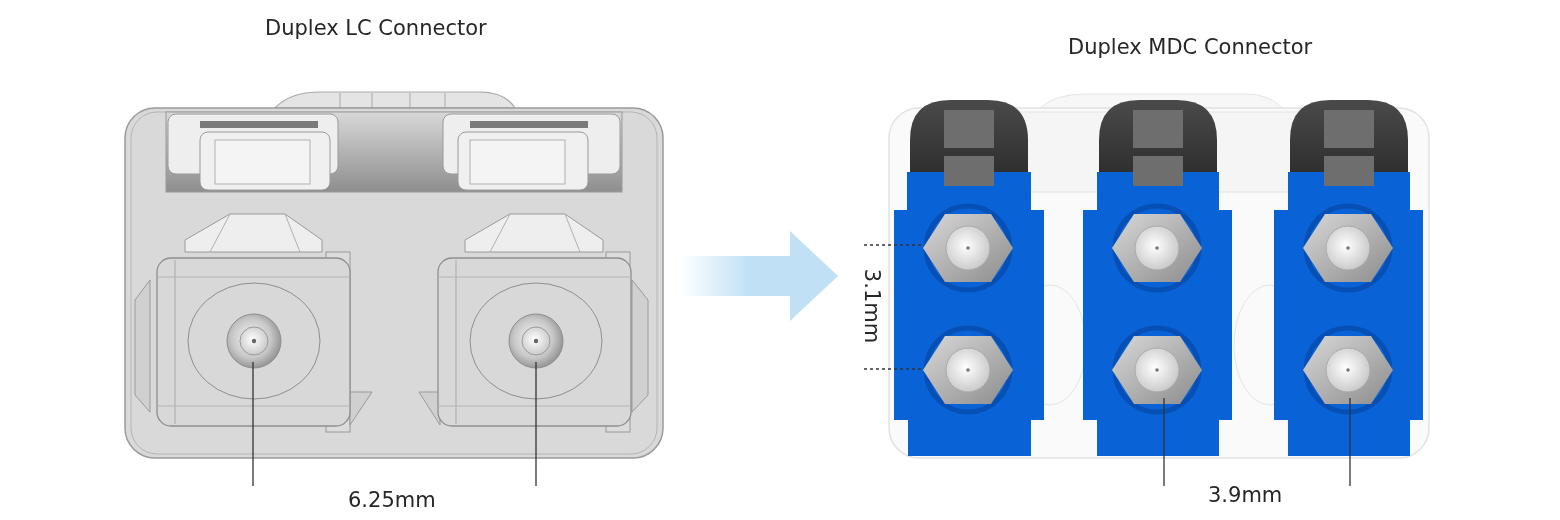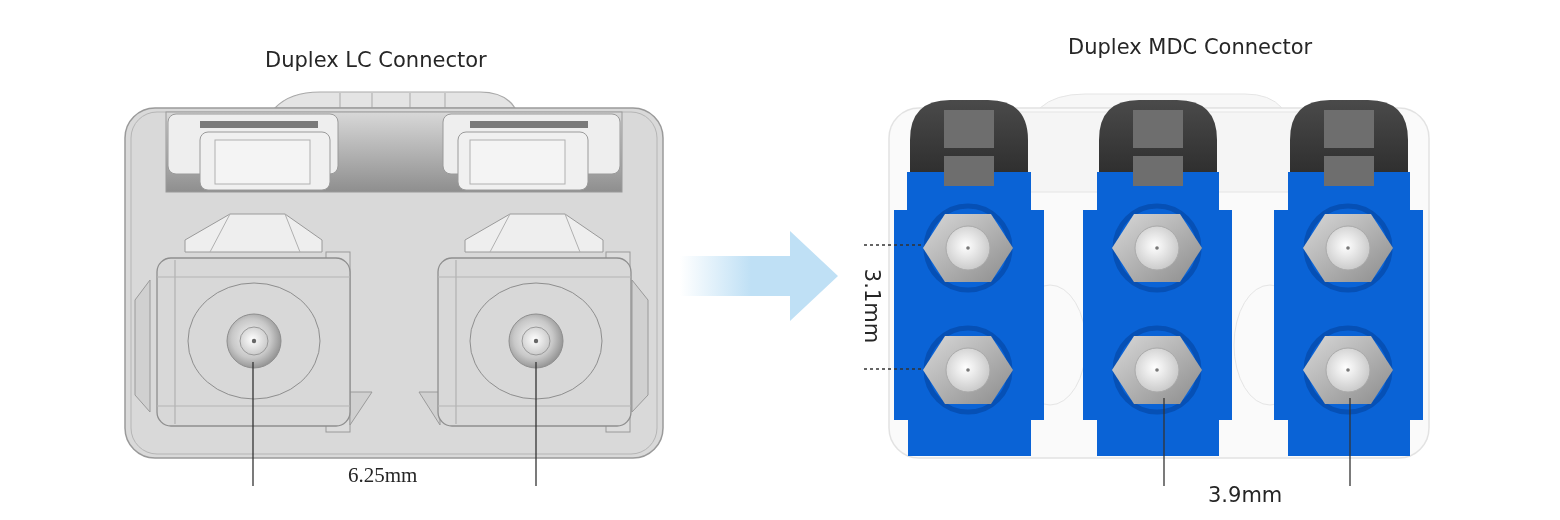--- a/index.html
+++ b/index.html
@@ -4,21 +4,21 @@
 <style>
   html, body { margin:0; padding:0; background:#ffffff; }
   body { width:1560px; height:520px; position:relative; overflow:hidden; font-family:"DejaVu Sans", sans-serif; color:#222; }
   .title { position:absolute; font-size:21px; color:#262626; white-space:nowrap; }
   .dim { position:absolute; font-size:21px; color:#262626; white-space:nowrap; }
   svg { position:absolute; left:0; top:0; }
 </style>
 </head>
 <body>
 
-<div class="title" style="left:265px; top:48px;">Duplex LC Connector</div>
+<div class="title" style="left:265px; top:16px;">Duplex LC Connector</div>
 <div class="title" style="left:1068px; top:35px;">Duplex MDC Connector</div>
 
 <svg width="1560" height="520" viewBox="0 0 1560 520">
   <defs>
     <linearGradient id="arrowGrad" x1="0" x2="1" y1="0" y2="0">
       <stop offset="0" stop-color="#bfe0f5" stop-opacity="0"></stop>
       <stop offset="0.45" stop-color="#bfe0f5" stop-opacity="1"></stop>
       <stop offset="1" stop-color="#bfe0f5" stop-opacity="1"></stop>
     </linearGradient>
     <linearGradient id="midGrad" x1="0" x2="0" y1="0" y2="1">
@@ -172,15 +172,15 @@
   </g>
 
   <g>
     <line x1="864" y1="245" x2="924" y2="245" stroke="#333" stroke-width="1.5" stroke-dasharray="3,3"></line>
     <line x1="864" y1="369" x2="924" y2="369" stroke="#333" stroke-width="1.5" stroke-dasharray="3,3"></line>
     <line x1="1164" y1="398" x2="1164" y2="486" stroke="#333" stroke-width="1.3"></line>
     <line x1="1350" y1="398" x2="1350" y2="486" stroke="#333" stroke-width="1.3"></line>
   </g>
 </svg>
 
-<div class="dim" style="left:348px; top:463px;font-family:Liberation Serif, serif;">6.25mm</div>
+<div class="dim" style="left:348px; top:488px;">6.25mm</div>
 <div class="dim" style="left:1208px; top:483px;">3.9mm</div>
 <div class="dim" style="left:835px; top:294px; transform:rotate(90deg); transform-origin:center center;">3.1mm</div>
 
 </body></html>

